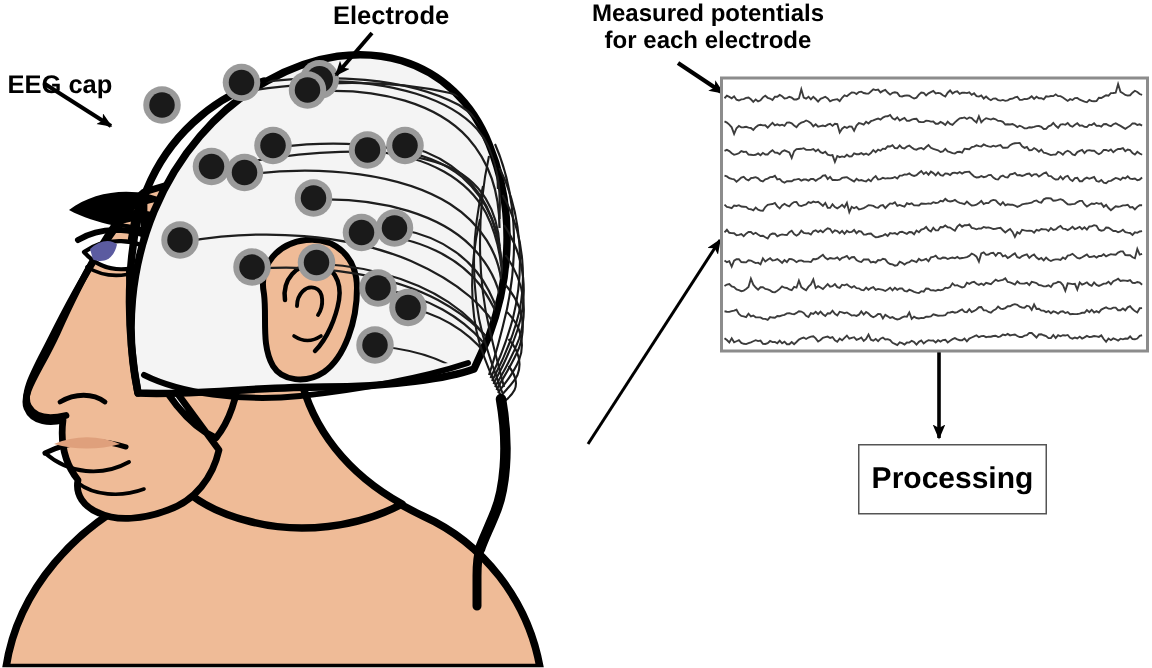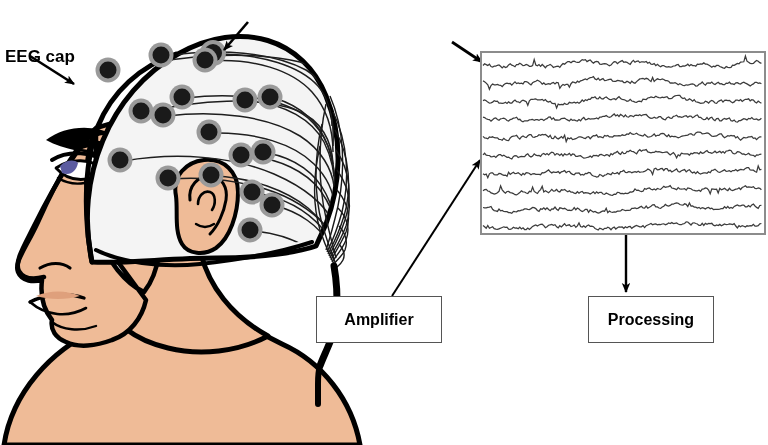--- a/index.html
+++ b/index.html
@@ -218,25 +218,27 @@
         <path d="M483.0,154.9 L484.6,153.2 L486.2,155.2 L487.8,155.4 L489.4,155.5 L491.0,156.8 L492.6,156.6 L494.2,156.1 L495.8,157.5 L497.4,155.8 L499.0,154.7 L500.6,154.7 L502.2,156.1 L503.8,155.2 L505.4,156.3 L507.0,157.3 L508.6,157.2 L510.2,158.2 L511.8,159.0 L513.4,156.5 L515.0,155.7 L516.6,155.8 L518.2,157.6 L519.8,156.8 L521.4,156.3 L523.0,156.6 L524.6,156.7 L526.2,154.8 L527.8,153.8 L529.4,156.0 L531.0,157.1 L532.6,156.0 L534.2,153.8 L535.8,155.2 L537.4,155.6 L539.0,155.4 L540.6,156.4 L542.2,154.2 L543.8,153.5 L545.4,154.7 L547.0,153.6 L548.6,154.9 L550.2,153.3 L551.8,152.2 L553.4,152.7 L555.0,155.1 L556.6,153.6 L558.2,154.0 L559.8,155.5 L561.4,153.9 L563.0,155.9 L564.6,153.9 L566.2,154.9 L567.8,154.6 L569.4,153.3 L571.0,155.5 L572.6,154.0 L574.2,154.4 L575.8,156.4 L577.4,156.3 L579.0,155.8 L580.6,155.7 L582.2,157.1 L583.8,158.2 L585.4,158.0 L587.0,157.5 L588.6,157.1 L590.2,156.1 L591.8,157.3 L593.4,155.4 L595.0,155.7 L596.6,155.4 L598.2,156.3 L599.8,154.7 L601.4,154.5 L603.0,155.2 L604.6,155.9 L606.2,154.7 L607.8,154.8 L609.4,156.2 L611.0,153.7 L612.6,154.8 L614.2,153.1 L615.8,152.6 L617.4,151.3 L619.0,153.4 L620.6,154.3 L622.2,151.9 L623.8,153.6 L625.4,153.5 L627.0,151.3 L628.6,151.5 L630.2,150.3 L631.8,151.5 L633.4,151.7 L635.0,152.8 L636.6,153.8 L638.2,151.1 L639.8,149.7 L641.4,151.2 L643.0,150.1 L644.6,150.2 L646.2,149.6 L647.8,151.9 L649.4,152.3 L651.0,152.9 L652.6,152.3 L654.2,152.4 L655.8,151.3 L657.4,151.8 L659.0,151.6 L660.6,152.1 L662.2,152.7 L663.8,152.5 L665.4,152.1 L667.0,151.9 L668.6,153.5 L670.2,155.0 L671.8,153.7 L673.4,152.6 L675.0,154.6 L676.6,157.9 L678.2,154.8 L679.8,155.8 L681.4,153.2 L683.0,153.6 L684.6,153.9 L686.2,153.8 L687.8,153.9 L689.4,155.1 L691.0,153.3 L692.6,153.8 L694.2,152.7 L695.8,152.9 L697.4,152.9 L699.0,154.0 L700.6,152.0 L702.2,153.3 L703.8,152.9 L705.4,151.5 L707.0,150.6 L708.6,152.4 L710.2,152.6 L711.8,153.4 L713.4,152.5 L715.0,151.2 L716.6,152.8 L718.2,152.1 L719.8,151.2 L721.4,152.8 L723.0,151.5 L724.6,153.1 L726.2,151.0 L727.8,150.9 L729.4,150.1 L731.0,150.5 L732.6,153.1 L734.2,153.8 L735.8,153.5 L737.4,151.7 L739.0,151.8 L740.6,152.8 L742.2,154.0 L743.8,153.9 L745.4,154.8 L747.0,154.3 L748.6,153.2 L750.2,154.8 L751.8,155.1 L753.4,155.3 L755.0,156.6 L756.6,154.9 L758.2,155.2 L759.8,154.3 L761.4,154.1 "></path>
         <path d="M483.0,173.7 L484.6,174.8 L486.2,174.1 L487.8,177.7 L489.4,173.8 L491.0,172.8 L492.6,172.8 L494.2,174.7 L495.8,174.8 L497.4,174.9 L499.0,173.5 L500.6,173.7 L502.2,174.6 L503.8,175.4 L505.4,175.1 L507.0,176.2 L508.6,172.2 L510.2,174.3 L511.8,173.2 L513.4,172.2 L515.0,173.7 L516.6,173.4 L518.2,172.7 L519.8,173.9 L521.4,175.3 L523.0,173.4 L524.6,174.7 L526.2,172.6 L527.8,172.8 L529.4,173.5 L531.0,174.8 L532.6,173.8 L534.2,173.6 L535.8,174.3 L537.4,174.4 L539.0,174.4 L540.6,174.7 L542.2,172.7 L543.8,172.8 L545.4,172.2 L547.0,171.0 L548.6,169.9 L550.2,171.9 L551.8,172.9 L553.4,172.0 L555.0,172.3 L556.6,172.4 L558.2,171.6 L559.8,173.3 L561.4,171.9 L563.0,171.4 L564.6,170.6 L566.2,172.7 L567.8,171.5 L569.4,171.3 L571.0,173.4 L572.6,174.3 L574.2,174.7 L575.8,173.0 L577.4,173.0 L579.0,172.9 L580.6,175.0 L582.2,174.5 L583.8,175.1 L585.4,173.4 L587.0,173.6 L588.6,172.5 L590.2,172.9 L591.8,175.1 L593.4,176.0 L595.0,176.3 L596.6,177.1 L598.2,176.7 L599.8,174.5 L601.4,175.2 L603.0,176.4 L604.6,175.2 L606.2,174.8 L607.8,173.5 L609.4,174.1 L611.0,174.7 L612.6,172.6 L614.2,173.7 L615.8,173.3 L617.4,172.6 L619.0,174.2 L620.6,171.6 L622.2,171.3 L623.8,170.4 L625.4,172.3 L627.0,172.5 L628.6,171.7 L630.2,171.8 L631.8,172.7 L633.4,172.1 L635.0,171.7 L636.6,172.2 L638.2,171.3 L639.8,172.3 L641.4,172.0 L643.0,171.8 L644.6,171.4 L646.2,170.6 L647.8,169.1 L649.4,169.8 L651.0,171.1 L652.6,174.4 L654.2,168.9 L655.8,168.2 L657.4,169.9 L659.0,169.7 L660.6,168.7 L662.2,168.5 L663.8,170.5 L665.4,168.6 L667.0,168.7 L668.6,170.9 L670.2,170.3 L671.8,172.0 L673.4,171.1 L675.0,169.9 L676.6,168.9 L678.2,171.5 L679.8,172.0 L681.4,170.7 L683.0,170.1 L684.6,169.6 L686.2,171.9 L687.8,170.5 L689.4,169.7 L691.0,171.7 L692.6,172.9 L694.2,172.0 L695.8,173.6 L697.4,171.7 L699.0,173.2 L700.6,174.0 L702.2,173.3 L703.8,172.9 L705.4,172.9 L707.0,173.3 L708.6,171.7 L710.2,172.7 L711.8,170.4 L713.4,170.1 L715.0,169.2 L716.6,170.6 L718.2,172.0 L719.8,172.3 L721.4,171.5 L723.0,170.6 L724.6,169.7 L726.2,171.4 L727.8,171.2 L729.4,170.7 L731.0,171.7 L732.6,170.6 L734.2,170.7 L735.8,169.5 L737.4,170.9 L739.0,170.1 L740.6,169.4 L742.2,169.7 L743.8,169.8 L745.4,168.4 L747.0,167.6 L748.6,167.6 L750.2,170.0 L751.8,170.2 L753.4,170.2 L755.0,171.5 L756.6,172.2 L758.2,166.0 L759.8,169.8 L761.4,169.3 "></path>
         <path d="M483.0,190.7 L484.6,189.7 L486.2,189.4 L487.8,191.0 L489.4,191.4 L491.0,192.9 L492.6,193.4 L494.2,194.1 L495.8,193.7 L497.4,192.7 L499.0,191.3 L500.6,185.8 L502.2,189.8 L503.8,191.7 L505.4,193.1 L507.0,191.5 L508.6,191.4 L510.2,192.6 L511.8,192.9 L513.4,193.6 L515.0,194.7 L516.6,194.9 L518.2,193.8 L519.8,192.6 L521.4,190.9 L523.0,191.8 L524.6,192.0 L526.2,193.0 L527.8,193.5 L529.4,191.3 L531.0,191.8 L532.6,187.1 L534.2,191.4 L535.8,192.6 L537.4,193.5 L539.0,191.1 L540.6,189.6 L542.2,186.3 L543.8,192.0 L545.4,190.8 L547.0,191.7 L548.6,192.7 L550.2,191.1 L551.8,189.4 L553.4,191.1 L555.0,190.8 L556.6,189.4 L558.2,191.4 L559.8,191.9 L561.4,189.8 L563.0,190.2 L564.6,189.5 L566.2,190.8 L567.8,191.7 L569.4,190.7 L571.0,192.1 L572.6,192.2 L574.2,193.2 L575.8,193.5 L577.4,191.7 L579.0,193.2 L580.6,192.0 L582.2,191.4 L583.8,193.2 L585.4,192.6 L587.0,192.9 L588.6,193.2 L590.2,194.0 L591.8,193.0 L593.4,191.8 L595.0,193.6 L596.6,191.8 L598.2,193.2 L599.8,192.3 L601.4,192.3 L603.0,194.0 L604.6,194.4 L606.2,193.1 L607.8,193.8 L609.4,194.6 L611.0,195.1 L612.6,195.3 L614.2,194.1 L615.8,194.4 L617.4,192.3 L619.0,192.5 L620.6,193.6 L622.2,193.5 L623.8,193.9 L625.4,193.2 L627.0,193.6 L628.6,193.1 L630.2,191.8 L631.8,192.1 L633.4,191.4 L635.0,188.9 L636.6,190.4 L638.2,190.1 L639.8,191.0 L641.4,191.6 L643.0,191.2 L644.6,188.5 L646.2,189.3 L647.8,188.3 L649.4,187.9 L651.0,189.2 L652.6,189.9 L654.2,189.0 L655.8,190.0 L657.4,188.5 L659.0,189.0 L660.6,189.4 L662.2,187.9 L663.8,186.4 L665.4,187.4 L667.0,186.9 L668.6,186.6 L670.2,185.6 L671.8,188.0 L673.4,188.3 L675.0,188.9 L676.6,189.7 L678.2,187.6 L679.8,188.9 L681.4,189.1 L683.0,189.0 L684.6,188.6 L686.2,190.1 L687.8,187.9 L689.4,188.3 L691.0,188.7 L692.6,190.0 L694.2,190.3 L695.8,190.9 L697.4,190.8 L699.0,190.2 L700.6,191.3 L702.2,189.1 L703.8,188.8 L705.4,187.9 L707.0,188.3 L708.6,190.0 L710.2,193.8 L711.8,188.9 L713.4,189.1 L715.0,189.4 L716.6,189.2 L718.2,193.0 L719.8,188.3 L721.4,189.8 L723.0,189.1 L724.6,188.2 L726.2,189.8 L727.8,190.6 L729.4,188.3 L731.0,190.0 L732.6,190.6 L734.2,189.9 L735.8,189.1 L737.4,189.0 L739.0,187.8 L740.6,189.5 L742.2,187.5 L743.8,186.8 L745.4,185.8 L747.0,187.3 L748.6,187.0 L750.2,187.1 L751.8,187.3 L753.4,186.7 L755.0,188.5 L756.6,188.7 L758.2,188.0 L759.8,188.4 L761.4,189.8 "></path>
         <path d="M483.0,207.5 L484.6,207.8 L486.2,207.9 L487.8,207.4 L489.4,207.1 L491.0,206.5 L492.6,209.3 L494.2,210.6 L495.8,210.9 L497.4,211.4 L499.0,209.1 L500.6,210.9 L502.2,210.4 L503.8,211.5 L505.4,211.6 L507.0,211.6 L508.6,212.6 L510.2,212.6 L511.8,213.3 L513.4,211.4 L515.0,211.7 L516.6,211.8 L518.2,210.7 L519.8,210.8 L521.4,210.2 L523.0,209.9 L524.6,208.9 L526.2,208.8 L527.8,209.3 L529.4,209.5 L531.0,208.6 L532.6,207.5 L534.2,207.7 L535.8,208.6 L537.4,210.5 L539.0,211.4 L540.6,208.8 L542.2,209.3 L543.8,207.9 L545.4,209.5 L547.0,207.8 L548.6,209.5 L550.2,210.7 L551.8,208.8 L553.4,209.0 L555.0,207.1 L556.6,209.2 L558.2,210.3 L559.8,207.8 L561.4,208.2 L563.0,208.8 L564.6,208.3 L566.2,209.3 L567.8,210.4 L569.4,210.1 L571.0,210.6 L572.6,209.8 L574.2,207.6 L575.8,209.7 L577.4,208.0 L579.0,209.0 L580.6,210.6 L582.2,211.5 L583.8,210.7 L585.4,209.3 L587.0,209.4 L588.6,212.3 L590.2,209.9 L591.8,210.9 L593.4,212.0 L595.0,211.4 L596.6,212.4 L598.2,213.0 L599.8,212.6 L601.4,211.6 L603.0,210.9 L604.6,211.2 L606.2,208.3 L607.8,212.6 L609.4,211.1 L611.0,212.0 L612.6,212.3 L614.2,211.9 L615.8,212.1 L617.4,211.1 L619.0,211.2 L620.6,210.9 L622.2,209.5 L623.8,210.0 L625.4,210.5 L627.0,210.4 L628.6,210.4 L630.2,210.1 L631.8,208.4 L633.4,208.3 L635.0,207.9 L636.6,208.5 L638.2,208.1 L639.8,207.1 L641.4,206.3 L643.0,207.9 L644.6,208.1 L646.2,206.1 L647.8,208.1 L649.4,207.3 L651.0,206.3 L652.6,204.8 L654.2,204.7 L655.8,206.9 L657.4,206.9 L659.0,208.0 L660.6,208.4 L662.2,207.0 L663.8,206.2 L665.4,204.4 L667.0,205.7 L668.6,206.0 L670.2,205.4 L671.8,204.2 L673.4,204.2 L675.0,203.3 L676.6,202.8 L678.2,203.2 L679.8,204.5 L681.4,205.0 L683.0,205.2 L684.6,203.8 L686.2,204.3 L687.8,206.6 L689.4,203.0 L691.0,206.0 L692.6,205.8 L694.2,207.1 L695.8,207.1 L697.4,208.1 L699.0,207.4 L700.6,208.8 L702.2,207.6 L703.8,208.1 L705.4,209.1 L707.0,207.8 L708.6,207.5 L710.2,208.7 L711.8,208.1 L713.4,209.5 L715.0,209.3 L716.6,209.4 L718.2,209.3 L719.8,209.1 L721.4,208.5 L723.0,208.5 L724.6,206.7 L726.2,208.1 L727.8,206.5 L729.4,208.3 L731.0,207.4 L732.6,208.3 L734.2,206.4 L735.8,205.6 L737.4,204.9 L739.0,205.8 L740.6,205.9 L742.2,205.1 L743.8,205.1 L745.4,206.8 L747.0,206.8 L748.6,205.6 L750.2,206.9 L751.8,204.9 L753.4,204.1 L755.0,206.0 L756.6,207.4 L758.2,208.3 L759.8,205.5 L761.4,205.4 "></path>
         <path d="M483.0,225.5 L484.6,226.7 L486.2,228.3 L487.8,225.5 L489.4,228.2 L491.0,227.5 L492.6,226.8 L494.2,228.6 L495.8,229.2 L497.4,229.4 L499.0,228.8 L500.6,228.2 L502.2,227.5 L503.8,226.8 L505.4,227.4 L507.0,227.1 L508.6,229.2 L510.2,229.3 L511.8,228.8 L513.4,227.3 L515.0,228.1 L516.6,227.9 L518.2,228.8 L519.8,227.1 L521.4,228.9 L523.0,227.8 L524.6,229.5 L526.2,229.5 L527.8,228.0 L529.4,229.5 L531.0,228.0 L532.6,226.4 L534.2,225.6 L535.8,225.0 L537.4,226.0 L539.0,225.0 L540.6,224.4 L542.2,224.2 L543.8,225.6 L545.4,227.7 L547.0,226.7 L548.6,225.2 L550.2,224.8 L551.8,224.4 L553.4,225.3 L555.0,224.7 L556.6,226.9 L558.2,227.9 L559.8,225.7 L561.4,226.9 L563.0,225.3 L564.6,223.7 L566.2,225.8 L567.8,225.2 L569.4,224.8 L571.0,226.6 L572.6,226.0 L574.2,225.0 L575.8,227.3 L577.4,225.9 L579.0,223.0 L580.6,226.5 L582.2,227.1 L583.8,225.9 L585.4,227.4 L587.0,225.8 L588.6,225.0 L590.2,226.3 L591.8,226.1 L593.4,226.7 L595.0,228.5 L596.6,229.2 L598.2,230.0 L599.8,228.2 L601.4,228.8 L603.0,229.7 L604.6,228.3 L606.2,228.4 L607.8,227.2 L609.4,228.0 L611.0,229.7 L612.6,227.9 L614.2,227.0 L615.8,229.0 L617.4,227.7 L619.0,226.8 L620.6,227.1 L622.2,227.0 L623.8,228.3 L625.4,226.8 L627.0,227.7 L628.6,226.7 L630.2,226.5 L631.8,228.3 L633.4,227.1 L635.0,226.1 L636.6,225.4 L638.2,226.2 L639.8,226.8 L641.4,226.8 L643.0,225.7 L644.6,227.6 L646.2,225.7 L647.8,225.0 L649.4,224.3 L651.0,223.5 L652.6,224.8 L654.2,224.1 L655.8,224.0 L657.4,224.8 L659.0,224.4 L660.6,224.5 L662.2,224.0 L663.8,223.8 L665.4,224.7 L667.0,224.2 L668.6,223.0 L670.2,223.5 L671.8,222.6 L673.4,223.6 L675.0,223.3 L676.6,223.0 L678.2,224.0 L679.8,224.7 L681.4,224.7 L683.0,223.8 L684.6,223.5 L686.2,221.9 L687.8,222.0 L689.4,223.5 L691.0,225.0 L692.6,223.0 L694.2,222.8 L695.8,223.5 L697.4,224.0 L699.0,225.4 L700.6,225.4 L702.2,223.3 L703.8,225.4 L705.4,223.4 L707.0,224.2 L708.6,223.5 L710.2,223.7 L711.8,223.3 L713.4,225.2 L715.0,225.8 L716.6,225.0 L718.2,225.6 L719.8,224.4 L721.4,225.7 L723.0,224.9 L724.6,223.9 L726.2,224.7 L727.8,224.5 L729.4,224.0 L731.0,224.2 L732.6,224.6 L734.2,223.6 L735.8,226.0 L737.4,227.9 L739.0,225.7 L740.6,226.8 L742.2,225.6 L743.8,226.2 L745.4,227.1 L747.0,225.8 L748.6,226.2 L750.2,225.7 L751.8,225.8 L753.4,224.3 L755.0,226.1 L756.6,226.2 L758.2,225.7 L759.8,223.9 L761.4,223.5 "></path>
       </g>
   </svg>
 
   <div class="lbl" style="left:5px;top:47px;font-size:17px;">EEG cap</div>
 
-
-
-  <div class="boxlabel" style="left:316px;top:296px;width:124px;height:45px;
-              border:1.5px solid #555;background:#fff;font-size:16px;">
-    <span>Amplifier</span>
+  <div class="lbl" style="left:222px;top:1px;font-size:17px;">Electrode</div>
+
+  <div style="position:absolute;left:382px;top:1px;width:180px;text-align:center;
+              font-weight:bold;font-size:16px;line-height:1.15;color:#000;">
+    <div>Measured potentials</div>
+    <div>for each electrode</div>
   </div>
 
-  <div class="boxlabel" style="left:588px;top:296px;width:124px;height:45px;
-              border:1.5px solid #555;background:#fff;font-size:16px;">
+
+  <div class="boxlabel" style="left:572px;top:296px;width:124px;height:45px;
+              border:1.5px solid #555;background:#fff;font-size:20px;">
     <span>Processing</span>
   </div>
 
 </div>
 
 </body></html>

